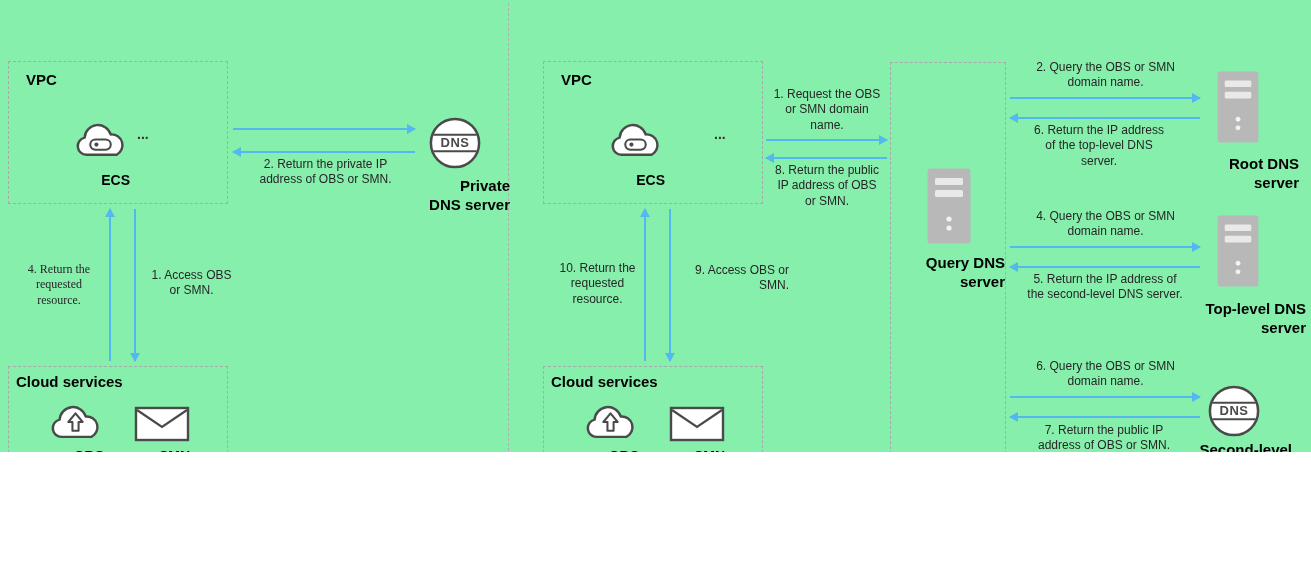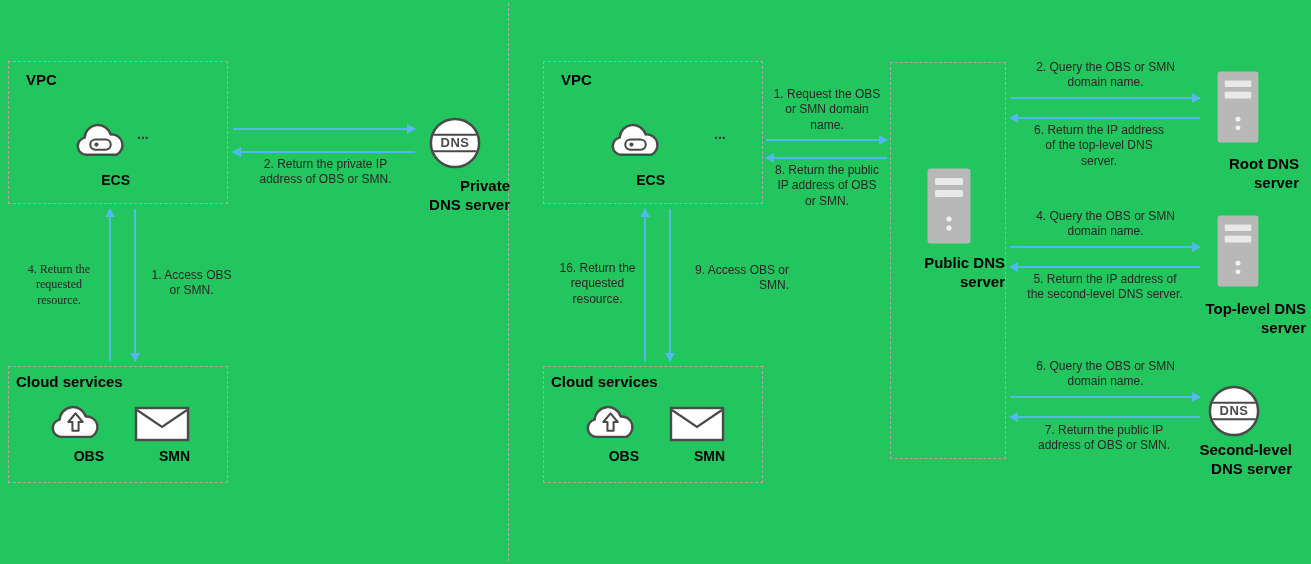--- a/index.html
+++ b/index.html
@@ -1,17 +1,17 @@
 <!DOCTYPE html>
 <html><head>
 <meta charset="utf-8">
 <style>
   html,body { margin:0; padding:0; background:#fff; }
   body { font-family:"Liberation Sans", sans-serif; }
-  .canvas { position:relative; width:1311px; height:564px; background:#22c55e; overflow:hidden; }
+  .canvas { position:relative; width:1311px; height:452px; background:#86efac; overflow:hidden; }
 
   .dashed-box { position:absolute; border:1px dashed #a9a9a9; box-sizing:border-box; }
   .divider { position:absolute; width:0; border-left:1px dashed #b0b0b0; }
 
   .box-title { position:absolute; font-size:15px; font-weight:bold; color:#000; white-space:nowrap; }
   .icon-label { position:absolute; font-size:14px; font-weight:bold; color:#000; text-align:right; white-space:pre-line; line-height:1.25; }
   .icon-label.lg { font-size:15px; }
   .step { position:absolute; font-size:12px; line-height:1.28; color:#262626; text-align:center; white-space:pre-line; }
   .ellipsis { position:absolute; font-size:14px; font-weight:bold; color:#333; }
   .caption { position:absolute; font-size:16px; color:#1414ff; white-space:nowrap; }
@@ -135,21 +135,21 @@
   <div class="step" style="left:766px; top:163px; width:122px;">8. Return the public
 IP address of OBS
 or SMN.</div>
 
   <div class="dashed-box" style="left:890px; top:62px; width:116px; height:397px;"></div>
   <div class="icon-wrap" style="left:926px; top:167px;">
     <svg width="46" height="78">
         <use href="#sym-server-tower"></use>
       </svg>
   </div>
-  <div class="icon-label lg" style="left:893px; top:254px; width:112px;">Public DNS
+  <div class="icon-label lg" style="left:893px; top:254px; width:112px;">Query DNS
 server</div>
 
   <div class="step" style="left:1013px; top:60px; width:185px;">2. Query the OBS or SMN
 domain name.</div>
   <div class="arrow-h right" style="left:1010px; top:97px; width:190px;"></div>
   <div class="arrow-h left" style="left:1010px; top:117px; width:190px;"></div>
   <div class="step" style="left:1013px; top:123px; width:172px;">6. Return the IP address
 of the top-level DNS
 server.</div>
   <div class="icon-wrap" style="left:1216px; top:70px;">
@@ -184,21 +184,21 @@
     <svg width="54" height="54">
         <use href="#sym-dns-globe"></use>
       </svg>
   </div>
   <div class="dns-text" style="left:1207px; top:403px; width:54px;">DNS</div>
   <div class="icon-label lg" style="left:1182px; top:441px; width:110px;">Second-level
 DNS server</div>
 
   <div class="arrow-v up" style="left:644px; top:209px; height:152px;"></div>
   <div class="arrow-v down" style="left:669px; top:209px; height:152px;"></div>
-  <div class="step" style="left:550px; top:261px; width:95px;">16. Return the
+  <div class="step" style="left:550px; top:261px; width:95px;">10. Return the
 requested
 resource.</div>
   <div class="step" style="left:681px; top:263px; width:108px;text-align:right;">9. Access OBS or
 SMN.</div>
 
   <div class="dashed-box" style="left:543px; top:366px; width:220px; height:117px;"></div>
   <div class="box-title" style="left:551px; top:373px;">Cloud services</div>
   <div class="icon-wrap" style="left:581px; top:401px;">
     <svg width="58" height="41">
         <use href="#sym-obs-cloud"></use>

